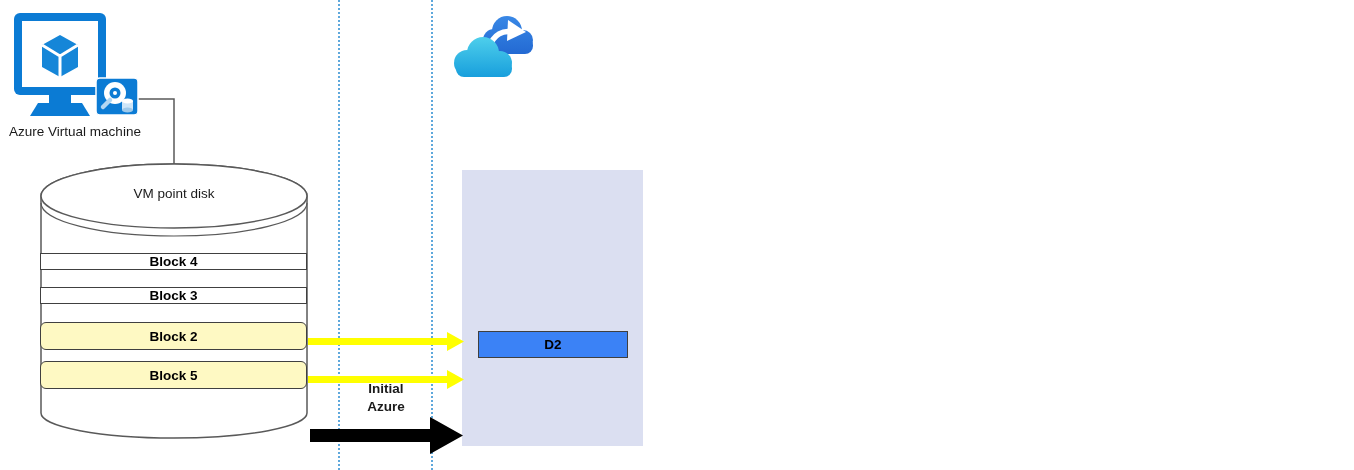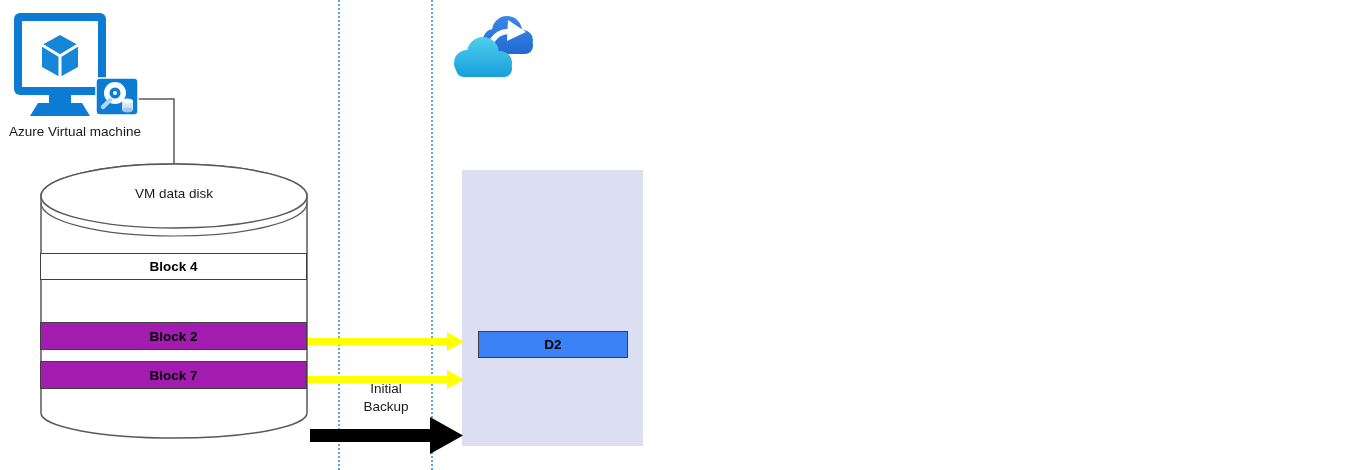--- a/index.html
+++ b/index.html
@@ -33,35 +33,35 @@
 
   .label {
     position: absolute; z-index: 4;
     text-align: center; font-size: 13.5px; line-height: 1.35;
     color: #1a1a1a;
   }
   #vm-label        { left: 0px;   top: 123px; width: 150px; }
   #disk-title      { left: 41px;  top: 185px; width: 266px; }
   #recovery-title  { left: 462px; top: 145px; width: 181px; }
   #transfer-label  { left: 336px; top: 380px; width: 100px; }
-  #transfer-label span { display: block; }
+  #transfer-label span { display: block; font-weight: bold; }
 
   .block {
-    position: absolute; left: 40px; width: 267px; height: 27px;
+    position: absolute; left: 40px; width: 267px; height: 17px;
     background: #ffffff; border: 1.5px solid #404040;
     box-sizing: border-box;
     display: flex; align-items: center; justify-content: center;
     font-size: 13.5px; font-weight: bold; color: #000;
     z-index: 4;
   }
   #block-4 { top: 253px; }
   #block-3 { top: 287px; }
   #block-2 { top: 322px; height: 28px; }
   #block-1 { top: 361px; height: 28px; }
-  .highlight { background: #a21caf; }
+  .highlight { background: #fef9c3; border-radius: 6px; }
 
   .d-box {
     position: absolute; left: 478px; width: 150px; height: 27px;
     background: #3b82f6; border: 1.5px solid #3f3f3f;
     box-sizing: border-box;
     display: flex; align-items: center; justify-content: center;
     font-size: 13.5px; font-weight: bold; color: #000;
     z-index: 4;
   }
   #d2-box { top: 331px; }
@@ -135,25 +135,26 @@
     </g>
     <g>
       <circle cx="17" cy="57" r="13" fill="url(#gFront)"></circle>
       <circle cx="33" cy="47" r="16" fill="url(#gFront)"></circle>
       <circle cx="50" cy="57" r="12" fill="url(#gFront)"></circle>
       <rect x="6" y="54" width="56" height="17" rx="8" fill="url(#gFront)"></rect>
     </g>
   </svg>
 
   <div class="label" id="vm-label">Azure Virtual machine</div>
-  <div class="label" id="disk-title">VM data disk</div>
+  <div class="label" id="disk-title">VM point disk</div>
   <div class="label" id="transfer-label">
     <span>Initial</span>
-    <span>Backup</span>
+    <span>Azure</span>
   </div>
 
   <div class="block" id="block-4">Block 4</div>
+  <div class="block" id="block-3">Block 3</div>
   <div class="block highlight" id="block-2">Block 2</div>
-  <div class="block highlight" id="block-1">Block 7</div>
+  <div class="block highlight" id="block-1">Block 5</div>
 
   <div class="d-box" id="d2-box">D2</div>
 
 </div>
 
 </body></html>

